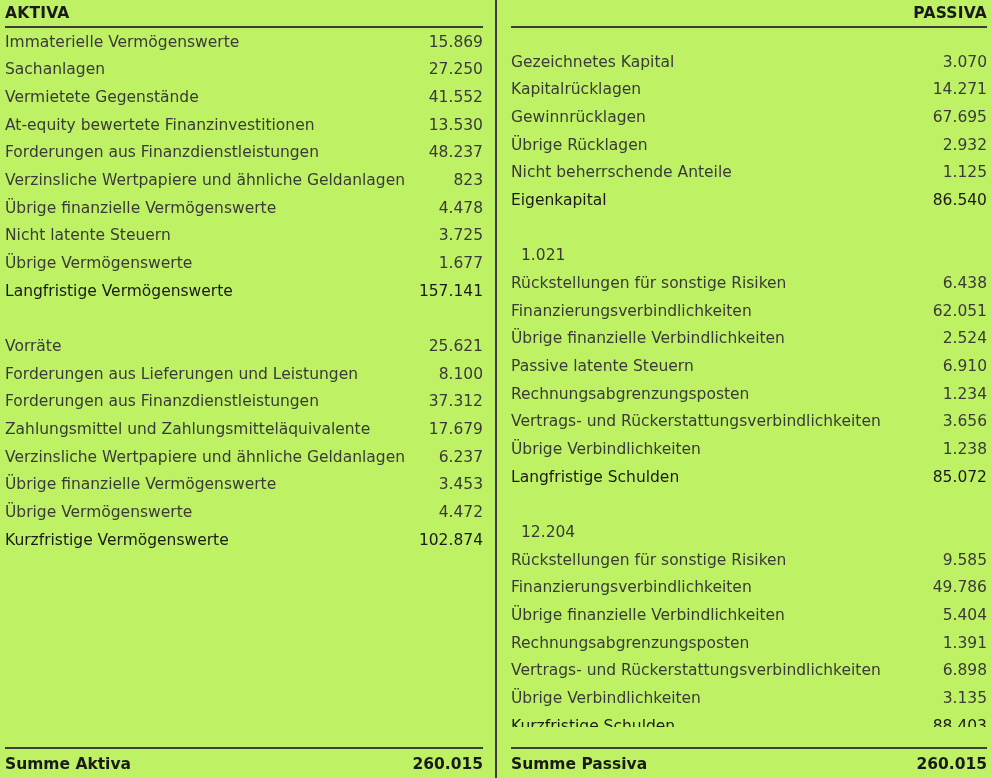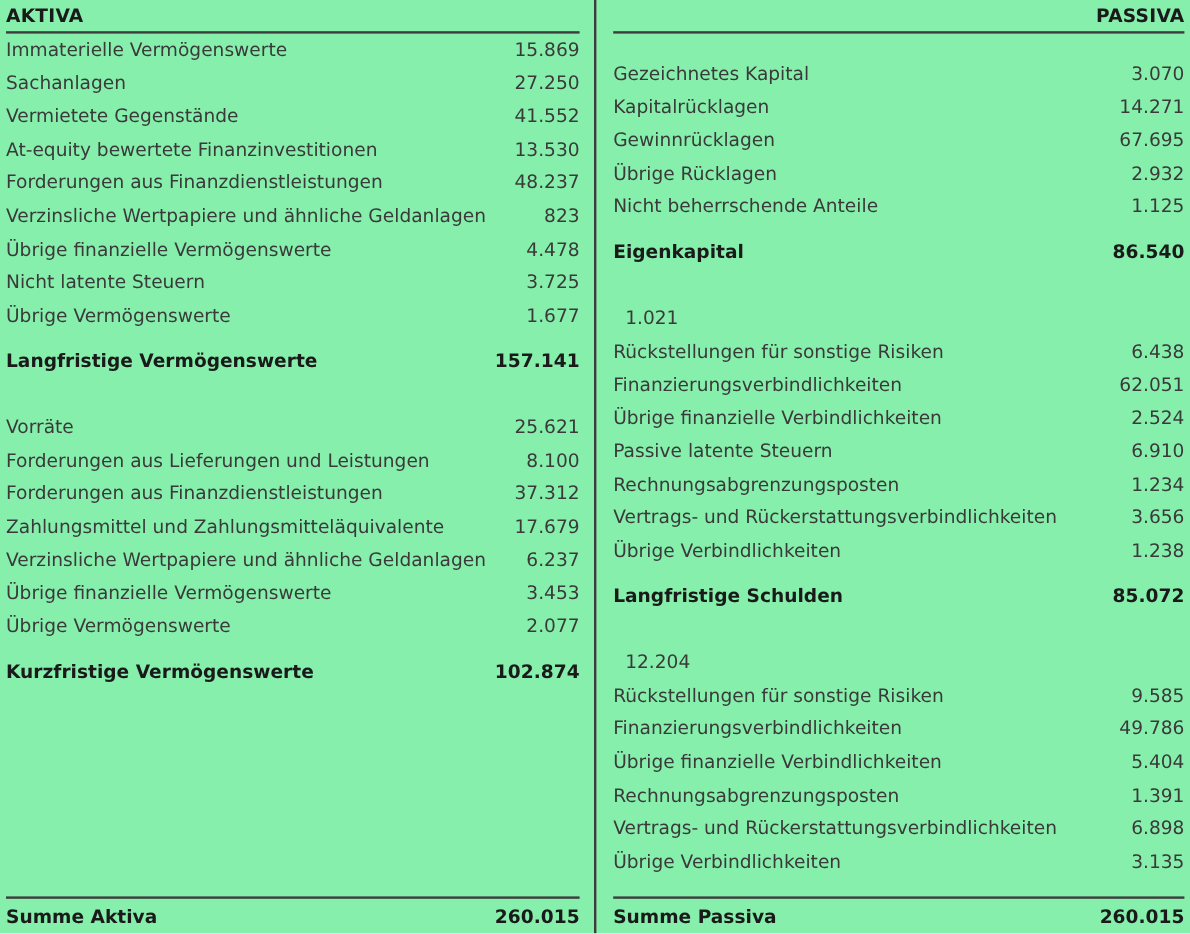--- a/index.html
+++ b/index.html
@@ -4,21 +4,21 @@
 <style>
   * { margin: 0; padding: 0; box-sizing: border-box; }
   html, body { background: #ffffff; }
   body {
     font-family: "DejaVu Sans", "Liberation Sans", sans-serif;
     -webkit-font-smoothing: antialiased;
   }
   .sheet {
     width: 992px;
     height: 778px;
-    background: #86efac;
+    background: #bef264;
     display: flex;
     overflow: hidden;
     color: #3a3a3a;
     font-size: 15.5px;
   }
   .col {
     display: flex;
     flex-direction: column;
     height: 100%;
   }
@@ -52,23 +52,22 @@
   .row {
     height: 27.66px;
     flex: 0 0 27.66px;
     display: flex;
     align-items: center;
     justify-content: space-between;
   }
   .row .label { white-space: nowrap; }
   .row .value { white-space: nowrap; text-align: center; padding-left: 10px; }
   .row.bold {
-    font-weight: 700;
+    font-weight: 400;
     color: #1a1a1a;
-    margin-top: 10px;
   }
   .row.spacer { }
   .foot {
     flex: 0 0 31px;
     height: 31px;
     border-top: 2px solid #3d3d3d;
     display: flex;
     align-items: center;
     justify-content: space-between;
     font-weight: 700;
@@ -143,21 +142,21 @@
         <div class="row">
           <span class="label">Verzinsliche Wertpapiere und ähnliche Geldanlagen</span>
           <span class="value">6.237</span>
         </div>
         <div class="row">
           <span class="label">Übrige finanzielle Vermögenswerte</span>
           <span class="value">3.453</span>
         </div>
         <div class="row">
           <span class="label">Übrige Vermögenswerte</span>
-          <span class="value">2.077</span>
+          <span class="value">4.472</span>
         </div>
         <div class="row bold">
           <span class="label">Kurzfristige Vermögenswerte</span>
           <span class="value">102.874</span>
         </div>
       </div>
     <div class="foot">
       <span class="label">Summe Aktiva</span>
       <span class="value">260.015</span>
     </div>

